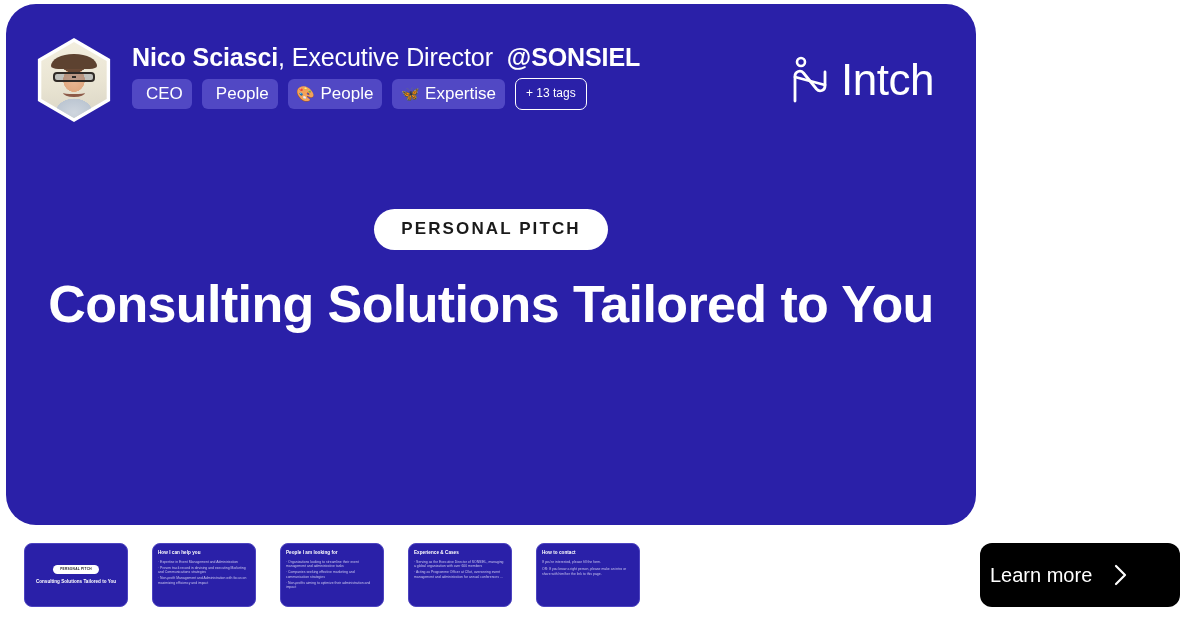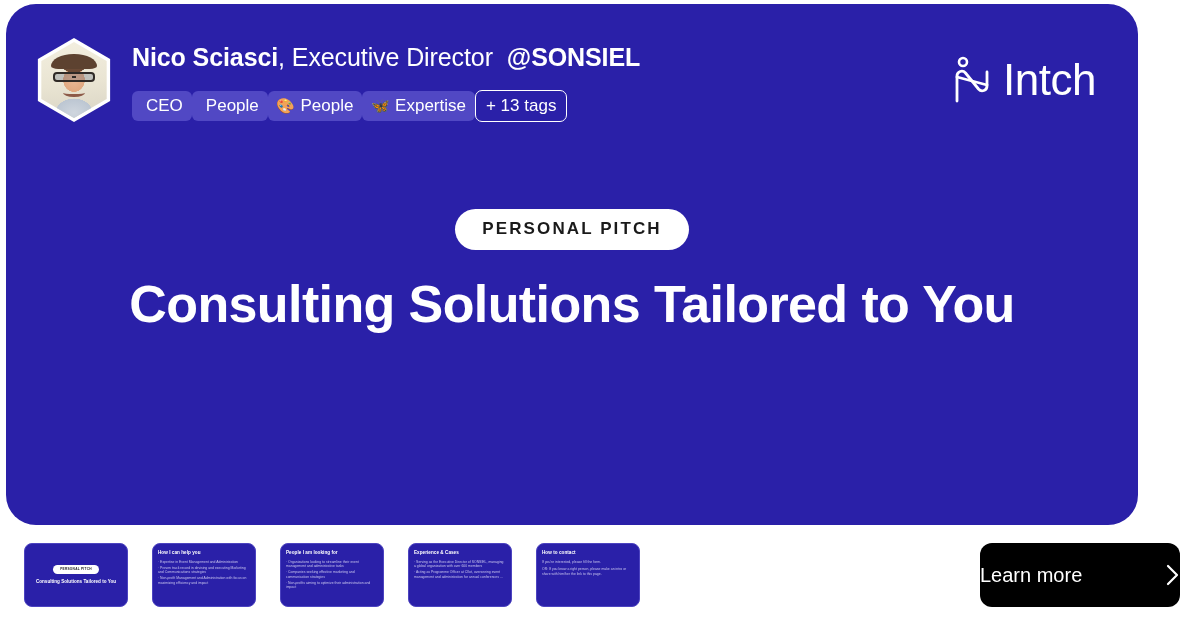--- a/index.html
+++ b/index.html
@@ -10,21 +10,21 @@
     overflow: hidden;
     background: #ffffff;
     font-family: "Liberation Sans", sans-serif;
   }
 
   
   .hero {
     position: absolute;
     left: 6px;
     top: 4px;
-    width: 1132px;
+    width: 970px;
     height: 521px;
     background: #2a20a8;
     border-radius: 30px;
     overflow: hidden;
   }
 
   
   .profile-row {
     position: absolute;
     left: 26px;
@@ -104,44 +104,44 @@
     line-height: 30px;
     color: #ffffff;
     white-space: nowrap;
     letter-spacing: -0.1px;
   }
   .name-strong { font-weight: 700; }
   .name-role   { font-weight: 400; }
   .name-handle { font-weight: 700; margin-left: 14px; }
 
   .tags-row {
-    margin-top: 18px;
-    display: flex;
-    align-items: center;
-    gap: 0;
+    margin-top: 6px;
+    display: flex;
+    align-items: center;
+    gap: 10px;
     flex-wrap: nowrap;
   }
   .tag {
     background: #5148c4;
     color: #ffffff;
     font-size: 17px;
     line-height: 17px;
     padding: 6px 9px 7px;
     border-radius: 6px;
     white-space: nowrap;
     display: inline-flex;
     align-items: center;
     gap: 5px;
   }
   .tag .emo { font-size: 15px; line-height: 15px; }
   .tag-more {
     background: transparent;
     border: 1.6px solid #ffffff;
     color: #ffffff;
-    font-size: 17px;
+    font-size: 12px;
     line-height: 17px;
     padding: 6px 10px 7px;
     border-radius: 7px;
     white-space: nowrap;
   }
 
   
   .brand {
     position: absolute;
     right: 42px;
@@ -251,23 +251,24 @@
   .learn {
     position: absolute;
     right: 20px;
     top: 543px;
     width: 200px;
     height: 64px;
     background: #000000;
     border-radius: 12px;
     display: flex;
     align-items: center;
-    justify-content: space-between;
+    justify-content: flex-start;
     gap: 22px;
     cursor: pointer;
+    padding-left: 10px;
   }
   .learn-label {
     color: #ffffff;
     font-size: 20px;
     font-weight: 400;
     line-height: 20px;
   }
   .learn-chev { display: block; }
 </style>
 </head>

